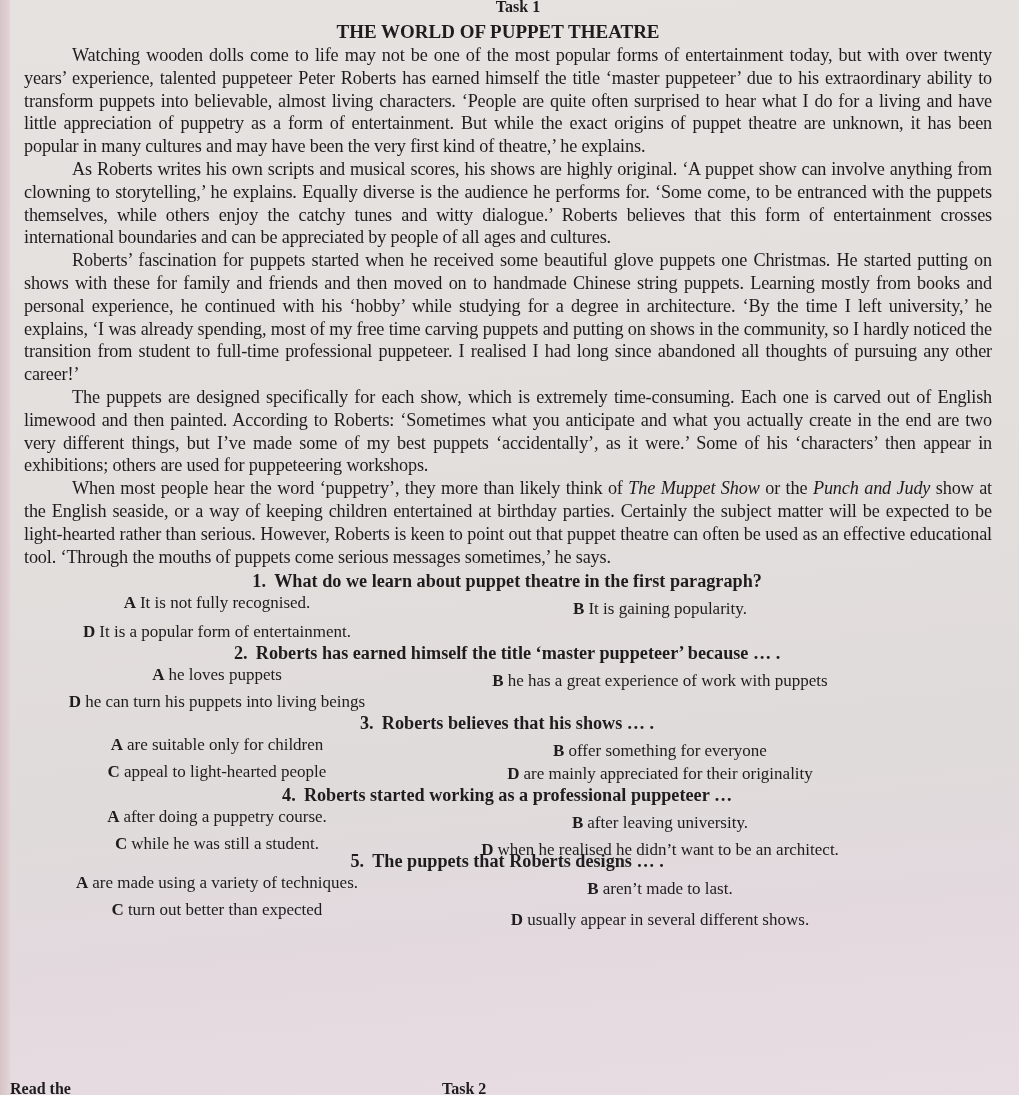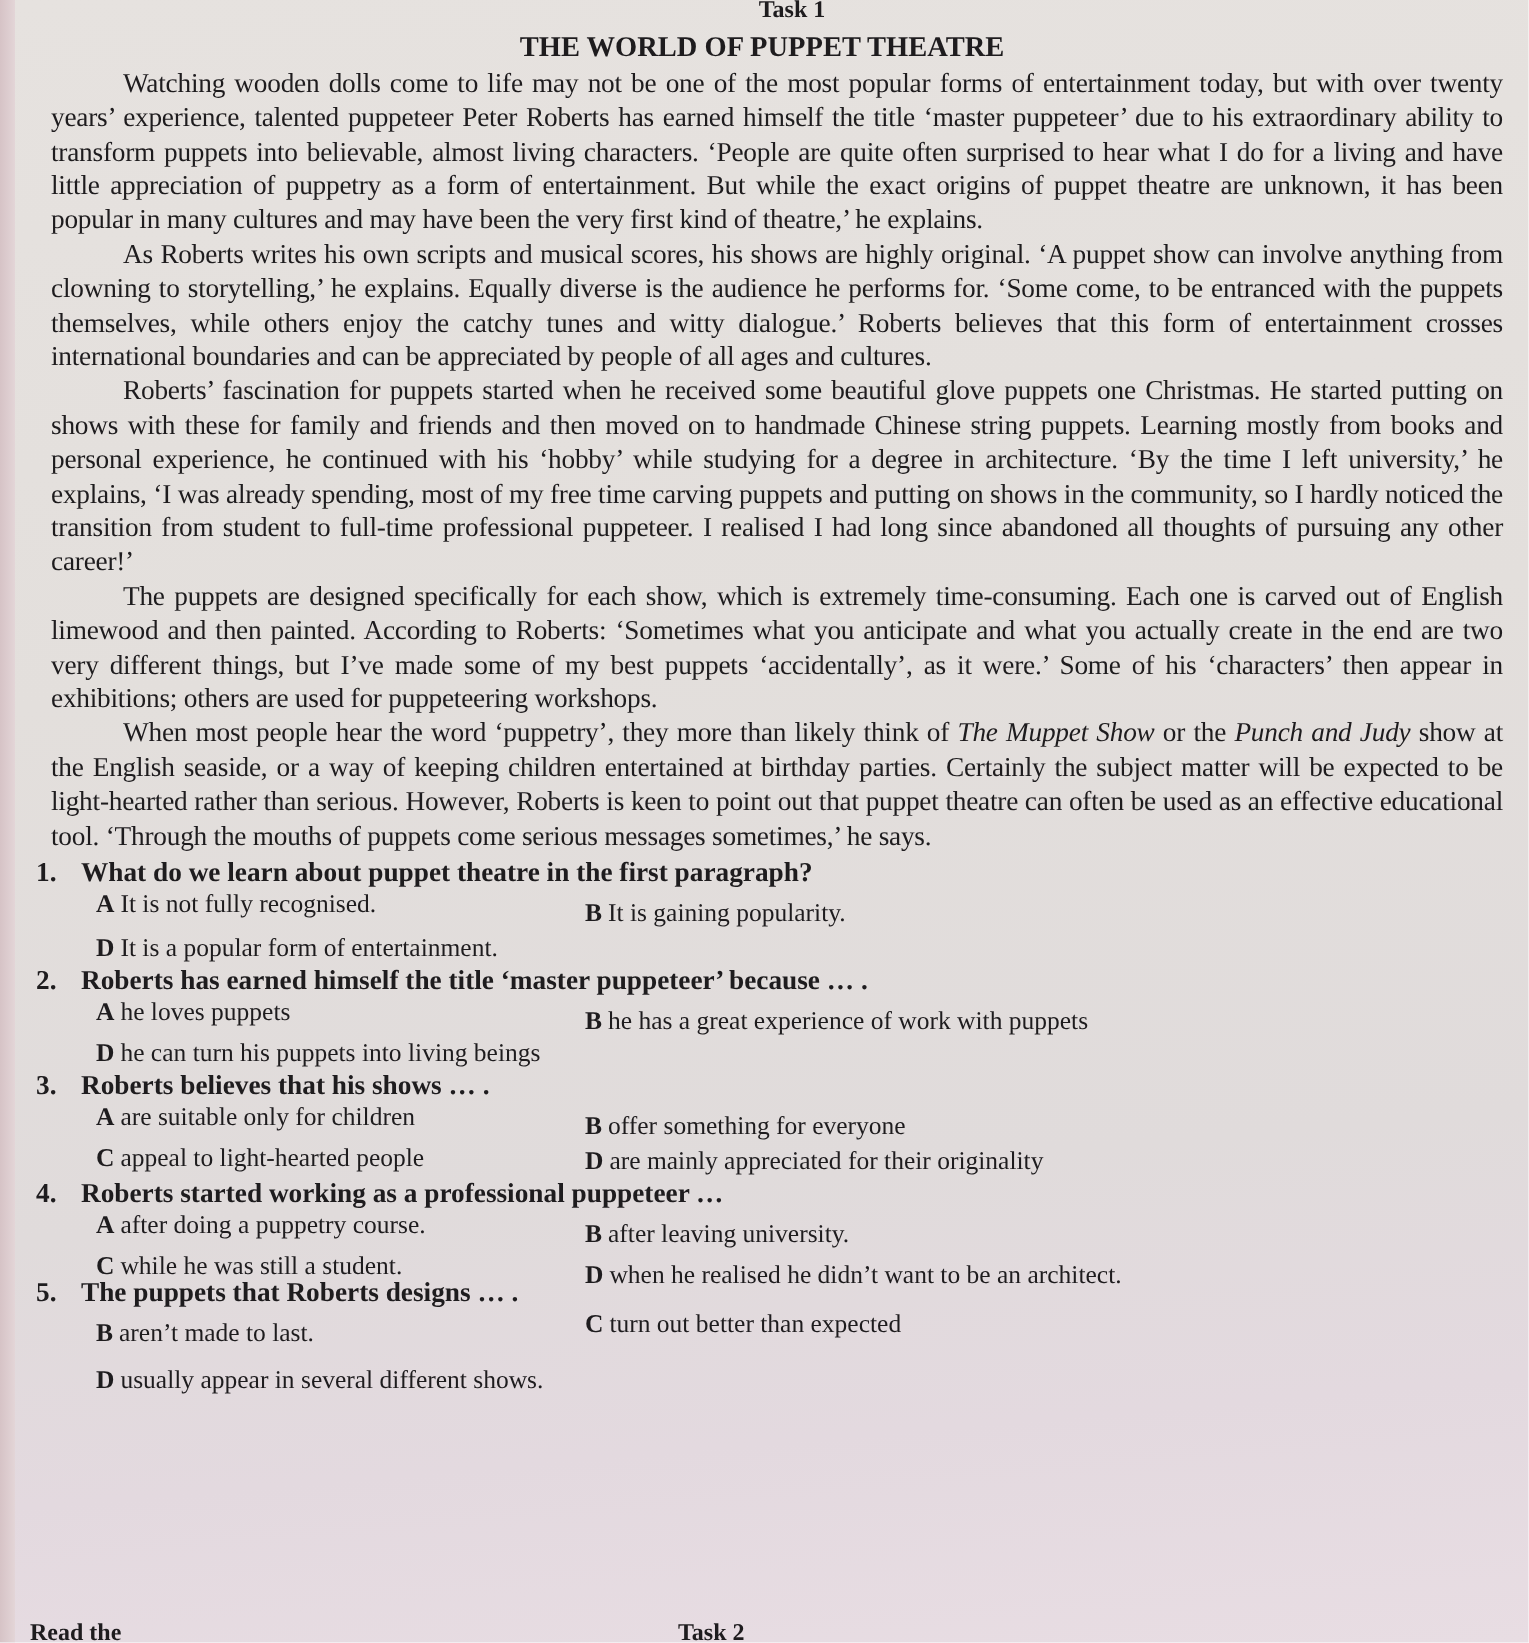--- a/index.html
+++ b/index.html
@@ -3,31 +3,31 @@
 <meta charset="utf-8">
 <style>
   html, body { margin: 0; padding: 0; }
   body {
     width: 1019px; height: 1095px; overflow: hidden;
     background: linear-gradient(175deg, #e6e2df 0%, #e3dfdc 40%, #e0dbdb 70%, #e3d9df 85%, #e8dde3 100%);
     font-family: "Liberation Serif", "DejaVu Serif", serif;
     color: #1e1c1e;
     position: relative;
   }
-  .page { position: absolute; left: 34px; top: 0; width: 968px; }
+  .page { position: absolute; left: 24px; top: 0; width: 968px; }
   .left-edge {
     position: absolute; left: 0; top: 0; width: 10px; height: 1095px;
     background: linear-gradient(90deg, #d6c3c6, #e3d5d7);
   }
   .task-title { text-align: center; font-weight: bold; font-size: 16px; line-height: 14px; height: 14px; margin-left: 20px; }
   .instructions { font-weight: bold; font-size: 19.5px; line-height: 24px; margin-top: 10px; }
   .article-title { text-align: center; font-weight: bold; font-size: 19px; line-height: 24px; margin-top: 6px; margin-left: -20px; }
   .para { font-size: 18.2px; line-height: 22.8px; text-align: justify; letter-spacing: -0.15px; }
   .para .indent { display: inline-block; width: 48px; }
-  .questions { margin-top: 2px; }
+  .questions { margin-top: 2px; text-align: center; }
   .q { font-size: 18.2px; line-height: 22px; font-weight: 600; }
   .q .num { display: inline-block; width: 30px; margin-left: -10px; }
   .opts { display: grid; grid-template-columns: 326px 560px; margin-left: 30px; font-size: 17px; line-height: 21px; }
   .opt .letter { font-weight: bold; margin-right: 4px; }
   .footer { position: absolute; top: 1080px; left: 0; width: 968px; font-weight: bold; font-size: 16px; }
   .footer .l { position: absolute; left: -14px; }
   .footer .c { position: absolute; left: 418px; }
   em { font-style: italic; }
 </style>
 </head>
@@ -80,20 +80,21 @@
         <div class="opt"><span class="letter">A</span><span>after doing a puppetry course.</span></div>
         <div class="opt" style="padding-top:6px"><span class="letter">B</span><span>after leaving university.</span></div>
         <div class="opt"><span class="letter">C</span><span>while he was still a student.</span></div>
         <div class="opt" style="padding-top:6px"><span class="letter">D</span><span>when he realised he didn’t want to be an architect.</span></div>
       </div>
     </div>
 
     <div>
       <div class="q" style="margin-top:-10px"><span class="num">5.</span><span>The puppets that Roberts designs … .</span></div>
       <div class="opts">
+        <div class="opt"><span class="letter">A</span><span>are made using a variety of techniques.</span></div>
         <div class="opt" style="padding-top:6px"><span class="letter">B</span><span>aren’t made to last.</span></div>
         <div class="opt"><span class="letter">C</span><span>turn out better than expected</span></div>
         <div class="opt" style="padding-top:10px"><span class="letter">D</span><span>usually appear in several different shows.</span></div>
       </div>
     </div>
   </div>
 
   <div class="footer">
     <span class="l">Read the</span>
     <span class="c">Task 2</span>

